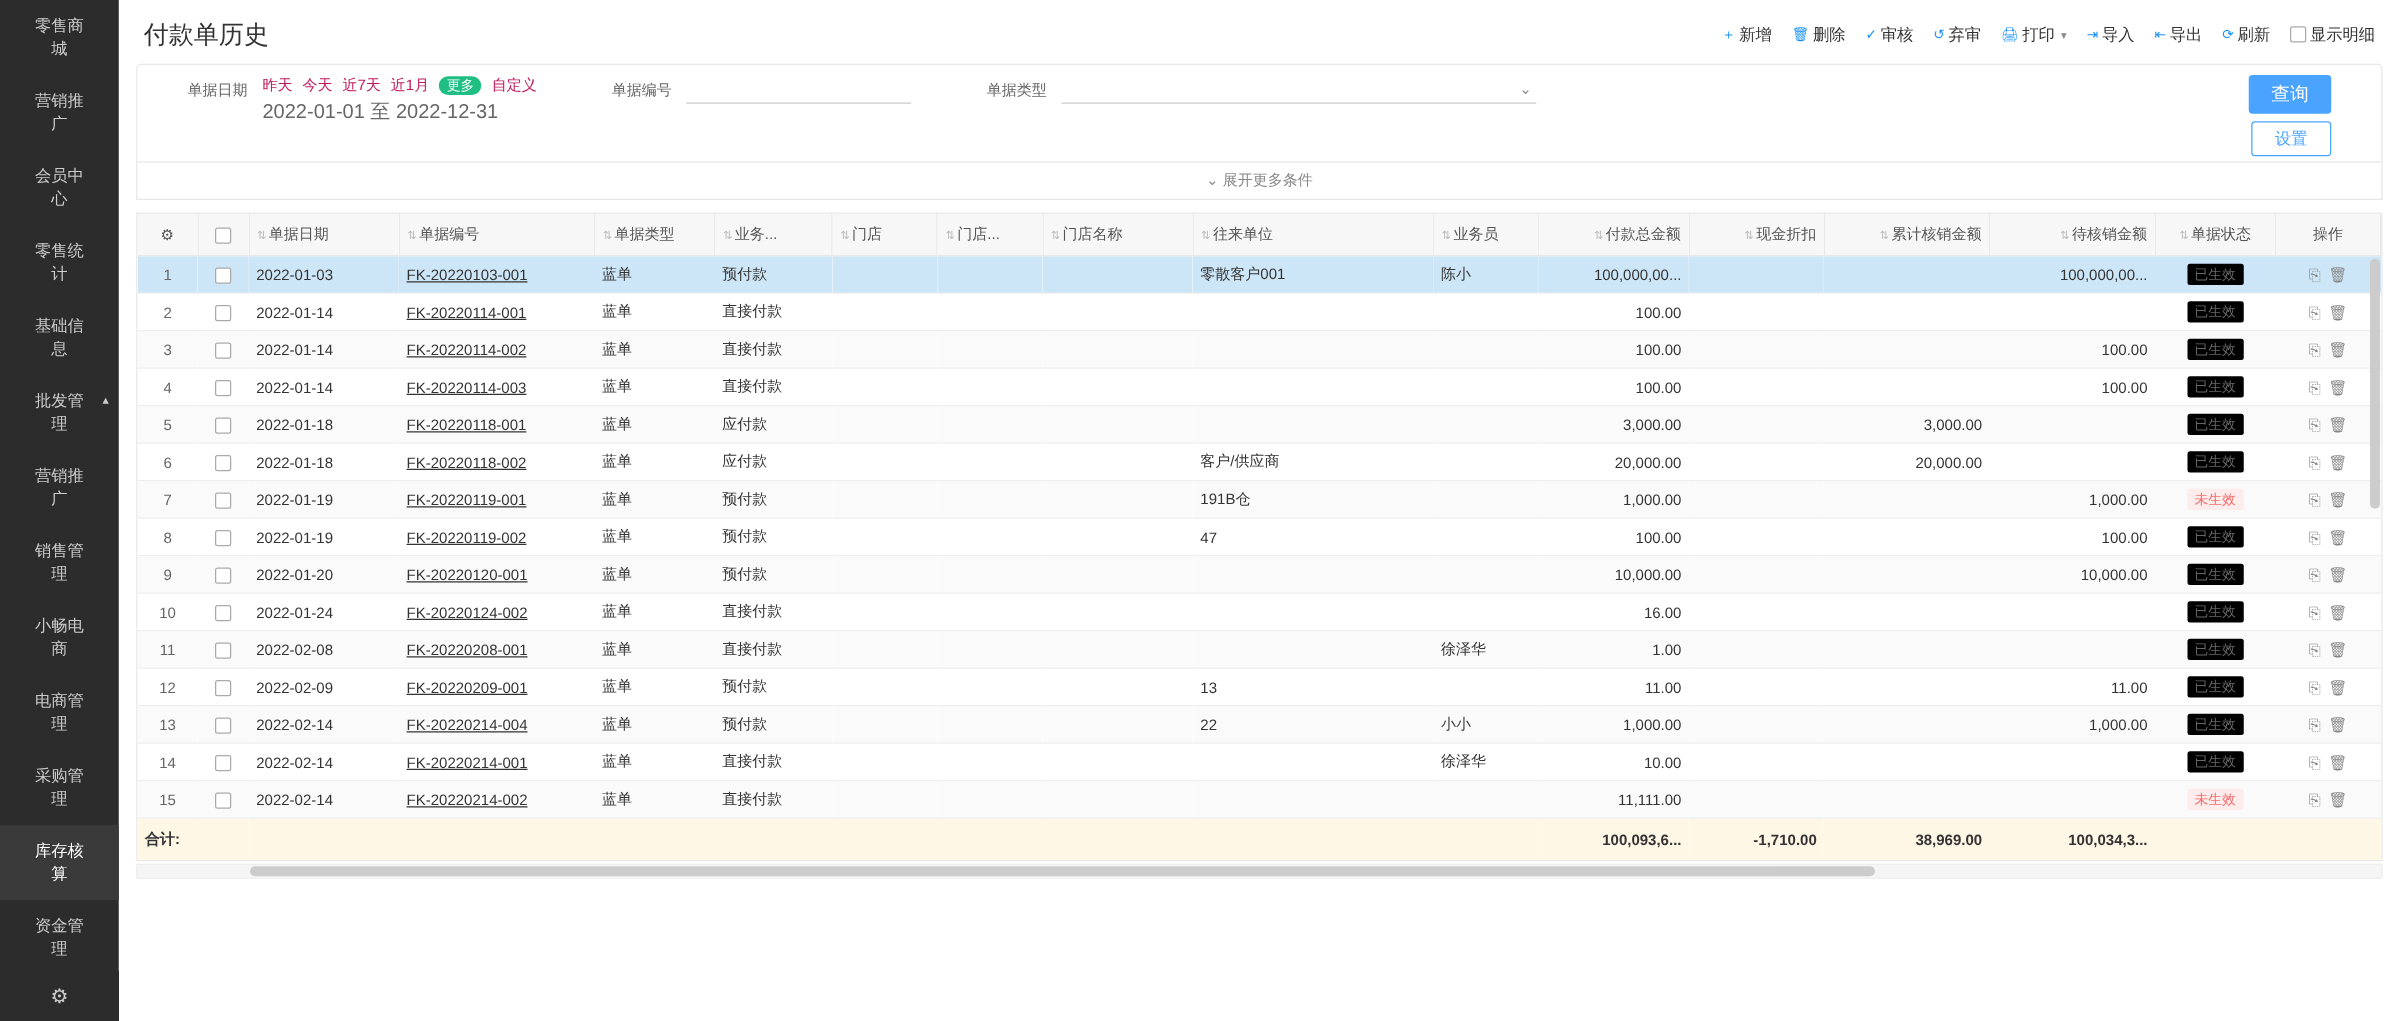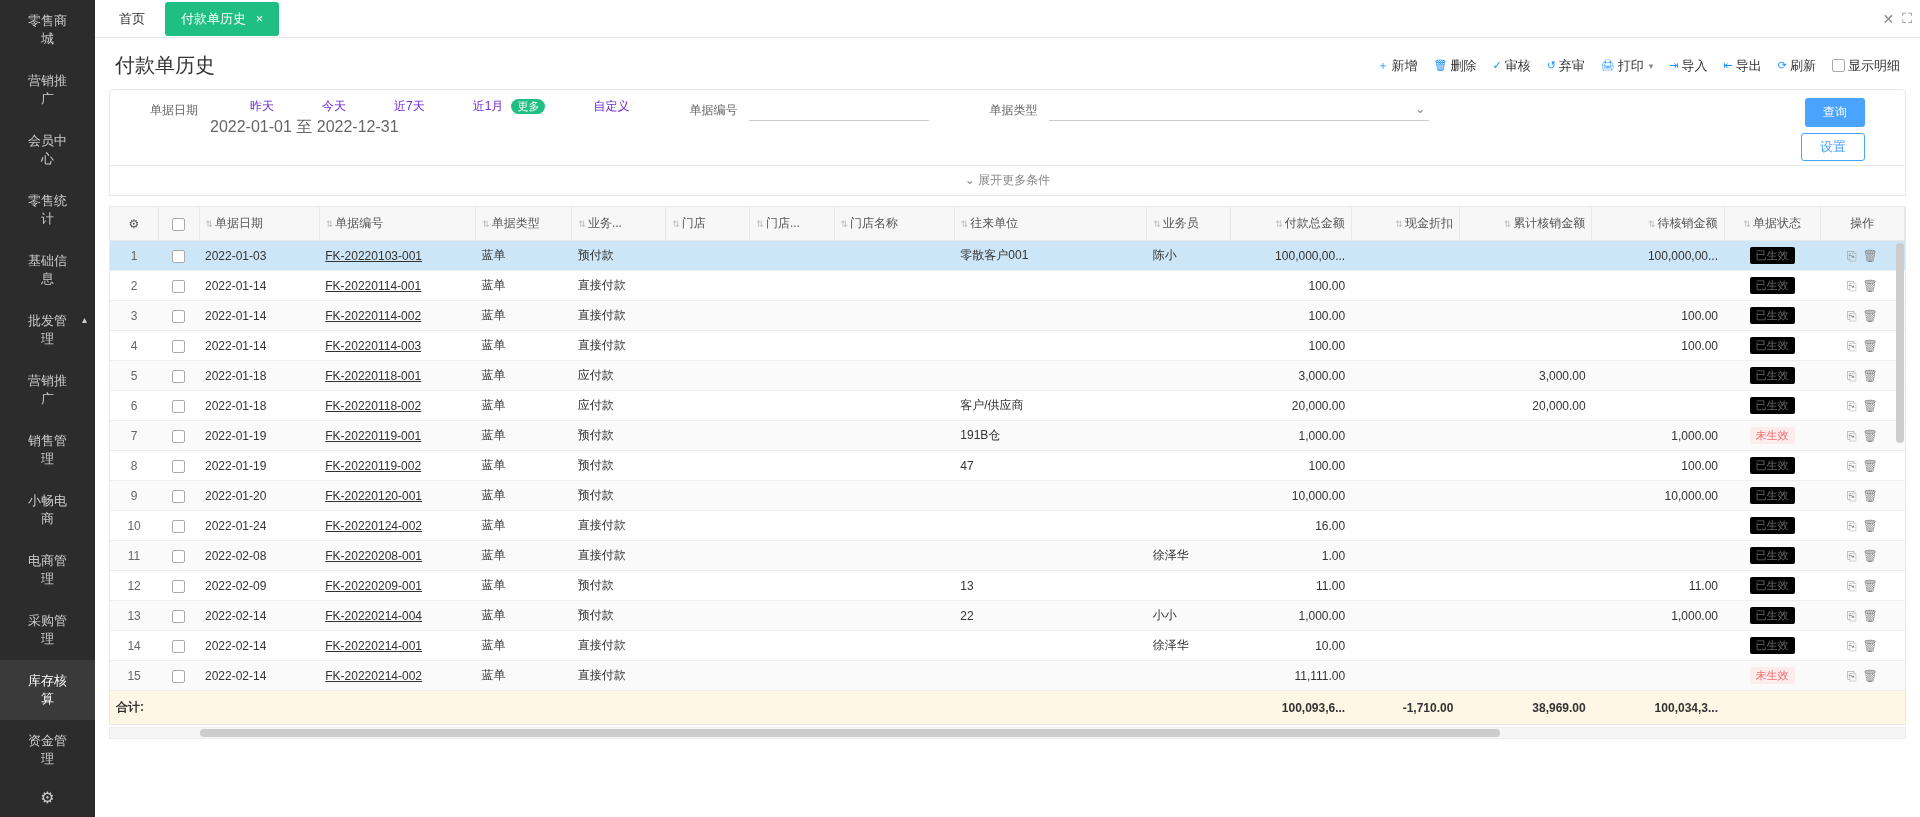--- a/index.html
+++ b/index.html
@@ -21,28 +21,28 @@
 .page-title { font-size: 20px; font-weight: 400; color: #333; }
 .toolbar { margin-left: auto; display: flex; align-items: center; gap: 16px; font-size: 13px; }
 .toolbar-btn { color: #333; cursor: pointer; display: flex; align-items: center; gap: 3px; }
 .toolbar-btn .ico { color: #1890ff; font-size: 11px; }
 .toolbar-btn .caret { font-size: 9px; color: #888; margin-left: 2px; }
 .filter-bar { display: flex; padding: 8px 40px 4px 40px; align-items: flex-start; gap: 60px; border: 1px solid #e8e8e8; margin: 0 14px; border-radius: 4px 4px 0 0; position: relative; }
 .filter-group { display: flex; align-items: flex-start; gap: 12px; }
 .filter-label { color: #666; padding-top: 4px; }
 .filter-dates { display: flex; flex-direction: column; gap: 2px; }
 .filter-date-row { display: flex; gap: 8px; align-items: center; }
-.date-link { color: #6d28d9; cursor: pointer; margin-left: 40px; }
+.date-link { color: #be185d; cursor: pointer; }
 .date-pill { background: #1fbf84; color: #fff; border-radius: 10px; padding: 0 6px; font-size: 11px; }
 .date-range { color: #666; font-size: 16px; }
 .filter-input { border: none; border-bottom: 1px solid #ccc; padding: 4px 2px; width: 180px; font-size: 12px; outline: none; }
 .filter-select { border: none; border-bottom: 1px solid #ccc; padding: 4px 2px; width: 380px; background: #fff; position: relative; }
 .filter-select::after { content: "⌄"; position: absolute; right: 4px; color: #888; }
 .filter-right { margin-left: auto; display: flex; flex-direction: column; gap: 6px; align-items: flex-end; }
-.btn-primary { background: #4aa3ff; color: #fff; border: none; padding: 6px 18px; border-radius: 3px; cursor: pointer; font-size: 12px; }
+.btn-primary { background: #4aa3ff; color: #fff; border: none; padding: 6px 18px; border-radius: 3px; cursor: pointer; font-size: 15px; }
 .btn-default { background: #fff; color: #4aa3ff; border: 1px solid #4aa3ff; padding: 4px 18px; border-radius: 3px; cursor: pointer; font-size: 13px; }
 .expand-bar { text-align: center; padding: 6px 0; font-size: 12px; color: #888; cursor: pointer; border: 1px solid #e8e8e8; border-top: none; margin: 0 14px 10px 14px; }
 .table-wrap { margin: 0 14px; border: 1px solid #e8e8e8; overflow: hidden; position: relative; }
 table { width: 100%; border-collapse: collapse; table-layout: fixed; }
 thead th { background: #f7f7f7; padding: 8px 6px; font-weight: normal; border-right: 1px solid #e8e8e8; border-bottom: 1px solid #e8e8e8; font-size: 12px; color: #555; text-align: left; position: relative; }
 thead th .sort { color: #bbb; font-size: 9px; margin-right: 2px; display: inline-block; line-height: 8px; vertical-align: middle; }
 tbody td { padding: 6px 6px; border-bottom: 1px solid #eee; font-size: 12px; white-space: nowrap; overflow: hidden; text-overflow: ellipsis; }
 tbody tr.selected { background: #cde6f7; }
 tbody tr:nth-child(even):not(.selected) { background: #fff; }
 tbody tr:nth-child(odd):not(.selected) { background: #fafafa; }
@@ -84,31 +84,20 @@
       <div class="sidebar-item active">库存核算</div>
       <div class="sidebar-item">资金管理</div>
       <div class="sidebar-item">总账管理</div>
       <div class="sidebar-item">发票管理</div>
       <div class="sidebar-item">税务管理</div>
       <div class="sidebar-item">固定资产</div>
       <div class="sidebar-item">工资</div>
     </div>
 
   <div class="main">
-    <div class="tabs">
-      <div class="tab">首页</div>
-      <div class="tab active">
-        <span>付款单历史</span>
-        <span class="close">×</span>
-      </div>
-      <div class="tabs-right">
-        <span>✕</span>
-        <span>⛶</span>
-      </div>
-    </div>
 
     <div class="page-header">
       <div class="page-title">付款单历史</div>
       <div class="toolbar">
         <div class="toolbar-btn">
             <span class="ico">＋</span>
             <span>新增</span>
           </div>
         <div class="toolbar-btn">
             <span class="ico">🗑</span>

